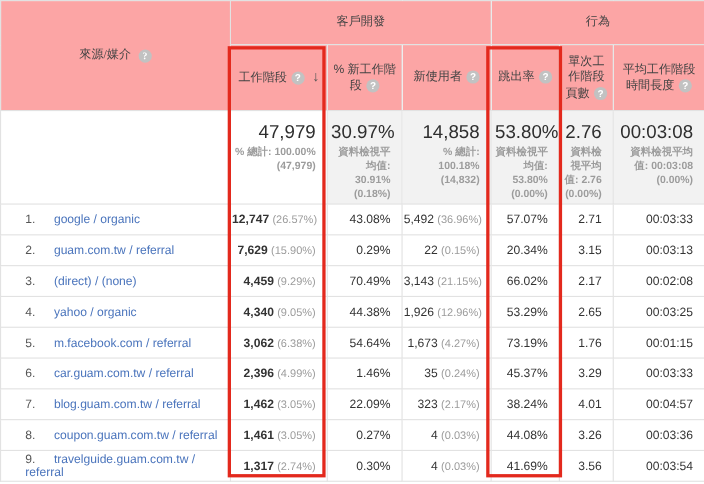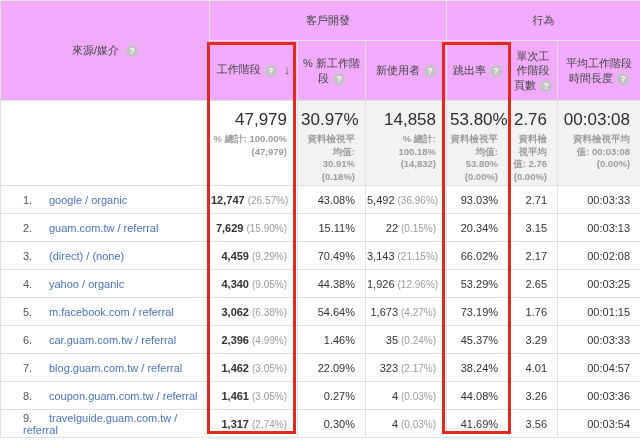--- a/index.html
+++ b/index.html
@@ -1,24 +1,24 @@
 <!DOCTYPE html>
 <html style="--red: #e3291d; --link: #4a74bc;"><head>
 <meta charset="utf-8">
 <style>
   html,body{margin:0;padding:0;background:#fff;}
   .stage{position:relative;width:640px;height:440px;background:#fff;overflow:hidden;
          font-family:"Liberation Sans","DejaVu Sans",sans-serif;-webkit-font-smoothing:antialiased;}
   table.ga{border-collapse:collapse;table-layout:fixed;width:640px;}
   .ga th,.ga td{border:1px solid #e2e2e2;box-sizing:border-box;overflow:hidden;}
   
-  .ga thead th{background:#f0abfc;font-weight:normal;font-size:11px;color:#444;
+  .ga thead th{background:#fca5a5;font-weight:normal;font-size:11px;color:#444;
                text-align:center;vertical-align:middle;padding:2px 4px;line-height:1.3;}
   th.group{height:40px;text-align:left;vertical-align:middle;padding-left:8px;color:#555;}
-  th.dim-head{text-align:left;padding-left:24px;color:#555;}
+  th.dim-head{text-align:left;padding-left:24px;color:#555;font-family:Liberation Serif, serif;}
   tr.colhead th{height:60px;}
   
   tr.summary td{height:85px;background:#f2f2f2;vertical-align:top;text-align:right;
                 padding:9px 10px 0 3px;margin-left:36px;}
   tr.summary td.bg-white{background:#fff;}
   .sum-val{font-size:17px;color:#2e2e2e;letter-spacing:0;}
   .sum-note{font-size:9.5px;color:#9c9c9c;line-height:1.32;margin-top:3px;font-weight:bold;}
   
   tbody.data td{height:28px;font-size:11px;color:#333;background:#fff;vertical-align:middle;}
   td.c-src{text-align:left;padding-left:22px;}
@@ -120,32 +120,32 @@
     <td class="c-src">
       <span class="rownum">1.</span><a class="link">google / organic</a>
     </td>
     <td class="c-num">
       <span class="bold">12,747</span><span class="pct">(26.57%)</span>
     </td>
     <td class="c-num">43.08%</td>
     <td class="c-num">
       <span>5,492</span><span class="pct">(36.96%)</span>
     </td>
-    <td class="c-num">93.03%</td>
+    <td class="c-num">57.07%</td>
     <td class="c-num">2.71</td>
     <td class="c-num">00:03:33</td>
   </tr>
         <tr>
     <td class="c-src">
       <span class="rownum">2.</span><a class="link">guam.com.tw / referral</a>
     </td>
     <td class="c-num">
       <span class="bold">7,629</span><span class="pct">(15.90%)</span>
     </td>
-    <td class="c-num">15.11%</td>
+    <td class="c-num">0.29%</td>
     <td class="c-num">
       <span>22</span><span class="pct">(0.15%)</span>
     </td>
     <td class="c-num">20.34%</td>
     <td class="c-num">3.15</td>
     <td class="c-num">00:03:13</td>
   </tr>
         <tr>
     <td class="c-src">
       <span class="rownum">3.</span><a class="link">(direct) / (none)</a>

